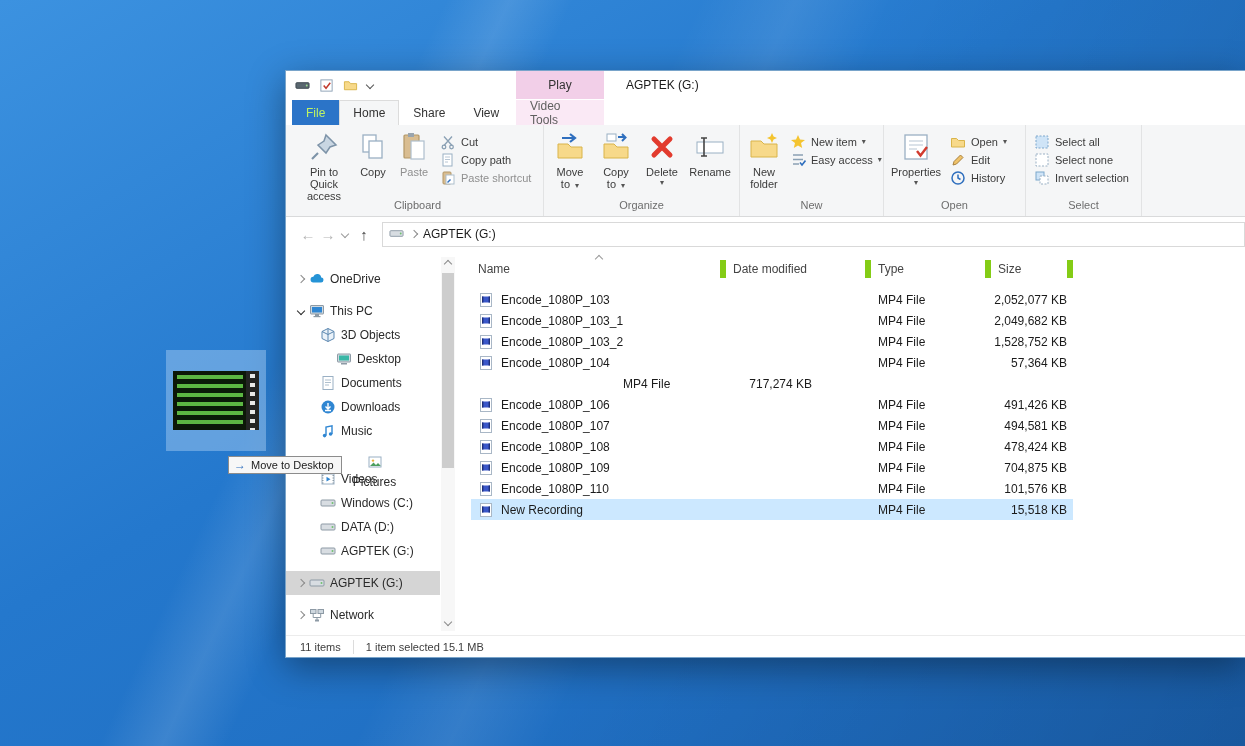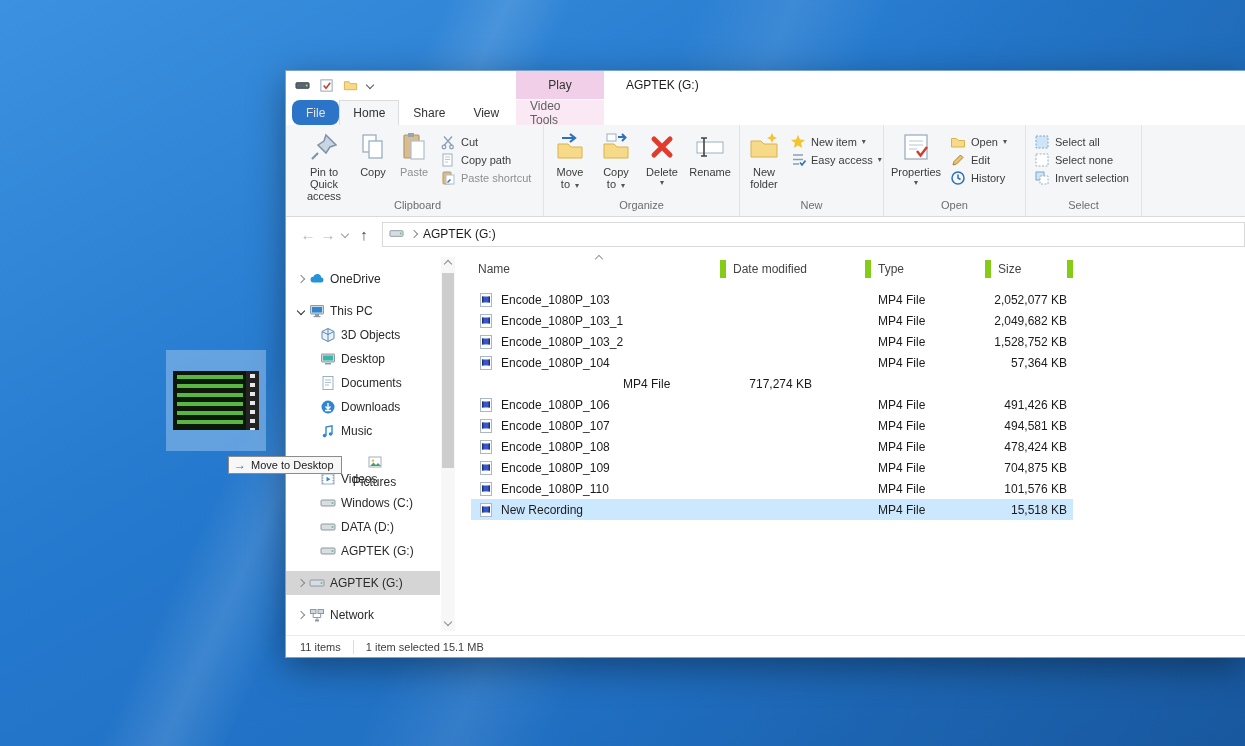--- a/index.html
+++ b/index.html
@@ -45,21 +45,21 @@
   .play-header { position:absolute; left:230px; top:0; width:88px; height:28px; background:#f2cfe8;
     display:flex; align-items:center; justify-content:center; font-size:12px; color:#333; }
   .win-title { position:absolute; left:340px; top:0; height:28px; display:flex; align-items:center;
     font-size:12px; color:#1b1b1b; }
 
   
   .tabrow { position:relative; height:26px; flex:0 0 26px; background:#fff; display:flex;
     align-items:flex-end; padding-left:6px; }
   .tab { height:25px; padding:0 13px; display:flex; align-items:center; font-size:12px; color:#333;
     border:1px solid transparent; border-bottom:none; }
-  .tab.file-tab { background:#2b74c8; color:#e5e5e5;border-radius:8px; }
+  .tab.file-tab { background:#2b74c8; color:#bef264; }
   .tab.selected { background:#f5f6f7; border-color:#dcdcdc; }
   .tab.videotools-tab { position:absolute; left:230px; width:88px; justify-content:center;
     background:#fae9f5; color:#5f5f5f; }
 
   
   .ribbon { height:92px; flex:0 0 92px; background:#f5f6f7; border-bottom:1px solid #d9dadb;
     display:flex; padding-left:6px; }
   .rgroup { height:100%; border-right:1px solid #e2e3e4; display:flex; flex-direction:column; }
   .rgroup-content { flex:1; display:flex; align-items:flex-start; padding:3px 3px 0 3px; }
   .rgroup-label { height:18px; text-align:center; font-size:11px; color:#6d6d6d; line-height:15px; }
@@ -447,21 +447,21 @@
               <span class="nav-label">This PC</span>
             </div>
             <div class="nav-item" style="padding-left: 23px;">
               <span class="chev none"></span>
               <span class="icon16"><svg viewBox="0 0 16 16" width="16" height="16">
                   <path d="M8 1.5l6 3v7l-6 3-6-3v-7z" fill="#eaf2f9" stroke="#5b87b0"></path>
                   <path d="M8 1.5v13M2 4.5l6 3 6-3" stroke="#5b87b0" fill="none"></path>
                 </svg></span>
               <span class="nav-label">3D Objects</span>
             </div>
-            <div class="nav-item" style="padding-left: 23px;">
+            <div class="nav-item" style="padding-left: 23px; margin-left: 16px;">
               <span class="chev none"></span>
               <span class="icon16"><svg viewBox="0 0 16 16" width="16" height="16">
                   <rect x="1.5" y="3" width="13" height="8" rx=".5" fill="#cfd8df" stroke="#8d9aa5"></rect>
                   <rect x="3" y="4.5" width="10" height="5" fill="#39b7a6"></rect>
                   <rect x="5" y="12" width="6" height="1.5" fill="#8d9aa5"></rect>
                 </svg></span>
               <span class="nav-label">Desktop</span>
             </div>
             <div class="nav-item" style="padding-left: 23px;">
               <span class="chev none"></span>

